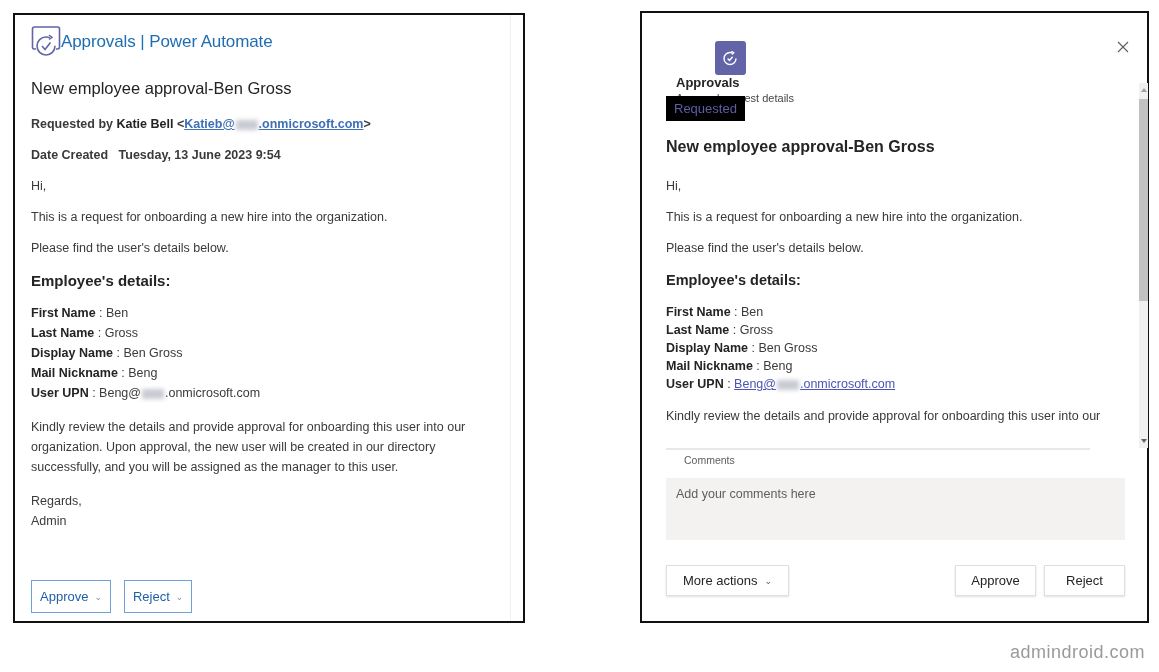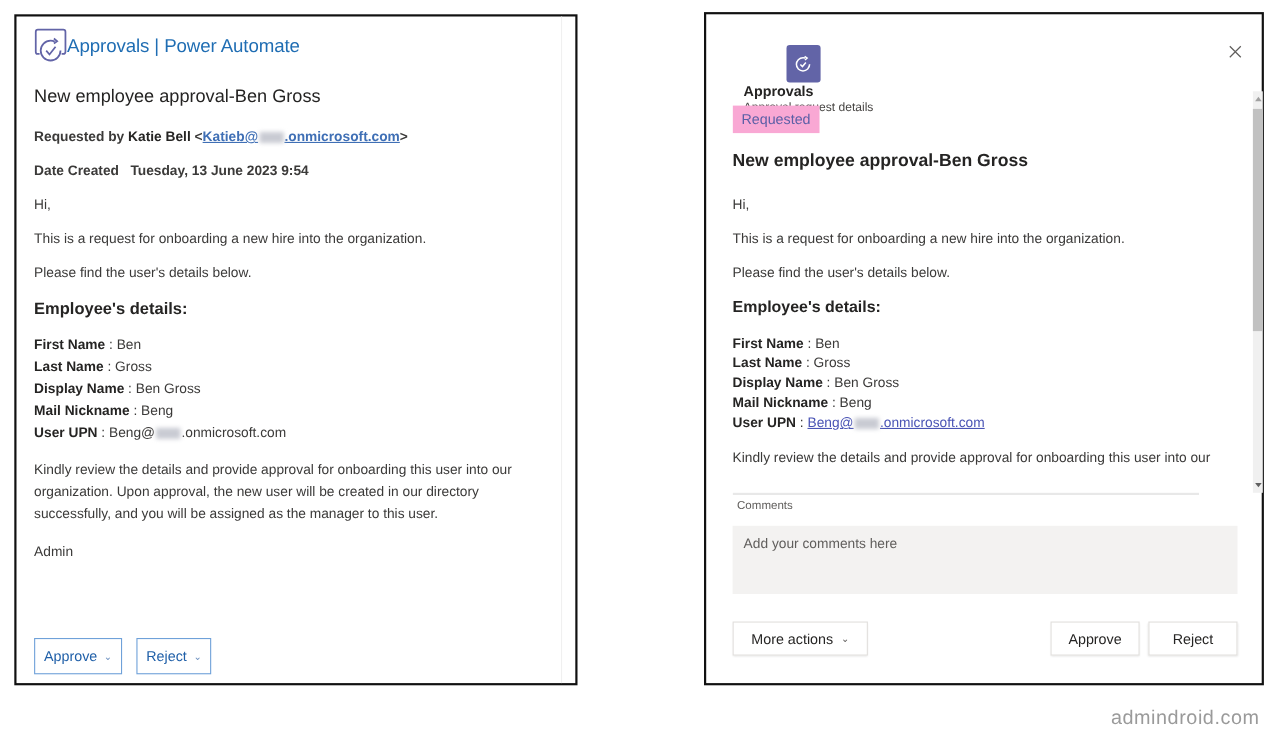--- a/index.html
+++ b/index.html
@@ -44,33 +44,33 @@
     .teams-icon {
       width: 31px; height: 34px; background: #6264a7; border-radius: 3px;
       display: flex; align-items: center; justify-content: center;
     }
     .teams-title-wrap { margin-left: 10px; }
     .teams-title { font-size: 13px; font-weight: bold; color: #252423; line-height: 16px; }
     .teams-sub { font-size: 11px; color: #484644; line-height: 14px; }
     .close-btn { position: absolute; right: 16px; top: 26px; width: 16px; height: 16px; cursor: pointer; }
     .teams-scroll { position: absolute; left: 24px; top: 80px; width: 454px; height: 357px; overflow: hidden; font-size: 12.5px; color: #3b3a39; }
     .teams-scroll .fade { position: absolute; left: 0; right: 30px; bottom: 0; height: 2px; background: #e8e8e8; }
-    .badge { display: inline-block; background: #f9a8d4; color: #5b5fa6; font-size: 13px; padding: 5px 8px; margin-top: 3px; }
+    .badge { display: inline-block; background: #000000; color: #5b5fa6; font-size: 13px; padding: 5px 8px; margin-top: 3px; }
     .teams-subject { font-size: 16px; font-weight: bold; color: #252423; margin: 17px 0 23px; }
     .t-p { margin-bottom: 17px; }
     .t-section { font-size: 14.5px; font-weight: bold; color: #252423; margin: 2px 0 15px; }
     .t-row { line-height: 18px; }
     .t-row b { color: #252423; }
     .t-upn-link { color: #4a54b5; text-decoration: underline; }
     .t-long { margin-top: 16px; white-space: nowrap; }
     .scrollbar { position: absolute; left: 497px; top: 70px; width: 9px; height: 365px; background: #f0f0f0; }
     .scroll-thumb { position: absolute; left: 0; top: 16px; width: 9px; height: 202px; background: #c1c1c1; }
     .scroll-arrow-up { position: absolute; left: 2px; top: 5px; width: 0; height: 0; border-left: 3px solid transparent; border-right: 3px solid transparent; border-bottom: 4px solid #a0a0a0; }
     .scroll-arrow-down { position: absolute; left: 2px; bottom: 5px; width: 0; height: 0; border-left: 3px solid transparent; border-right: 3px solid transparent; border-top: 4px solid #606060; }
-    .comments-label { position: absolute; left: 28px; top: 441px; font-size: 10.5px; color: #605e5c; }
+    .comments-label { position: absolute; left: 42px; top: 441px; font-size: 10.5px; color: #605e5c; }
     .comments-box {
       position: absolute; left: 24px; top: 465px; width: 459px; height: 62px;
       background: #f3f2f1; border: none; padding: 9px 10px; font-size: 12.5px; color: #605e5c;
       font-family: "Liberation Sans", sans-serif; resize: none; outline: none;
     }
     .comments-box::placeholder { color: #605e5c; }
     .t-btn {
       position: absolute; top: 552px; height: 31px; background: #fff; border: 1px solid #e1dfdd;
       box-shadow: 0 1px 2px rgba(0,0,0,0.12); font-size: 13px; color: #252423;
       display: flex; align-items: center; justify-content: center; gap: 7px;
@@ -122,20 +122,21 @@
     <div class="section-title">Employee's details:</div>
 
     <div class="detail-row"><b>First Name</b> : <span>Ben</span></div>
     <div class="detail-row"><b>Last Name</b> : <span>Gross</span></div>
     <div class="detail-row"><b>Display Name</b> : <span>Ben Gross</span></div>
     <div class="detail-row"><b>Mail Nickname</b> : <span>Beng</span></div>
     <div class="detail-row"><b>User UPN</b> : <span>Beng@</span><span class="blur"></span><span>.onmicrosoft.com</span></div>
 
     <div class="para-long">Kindly review the details and provide approval for onboarding this user into our organization. Upon approval, the new user will be created in our directory successfully, and you will be assigned as the manager to this user.</div>
 
+    <div class="sign">Regards,</div>
     <div class="sign">Admin</div>
   </div>
 
   <div class="email-actions">
     <button class="email-btn">
       <span>Approve</span>
       <span class="chev">⌄</span>
     </button>
     <button class="email-btn">
       <span>Reject</span>

